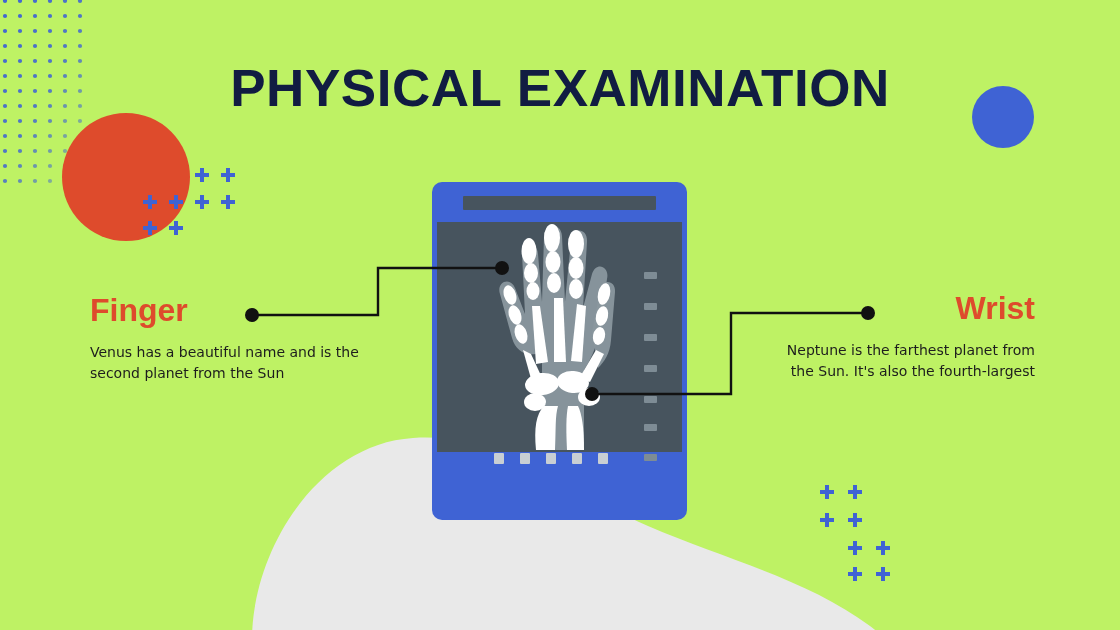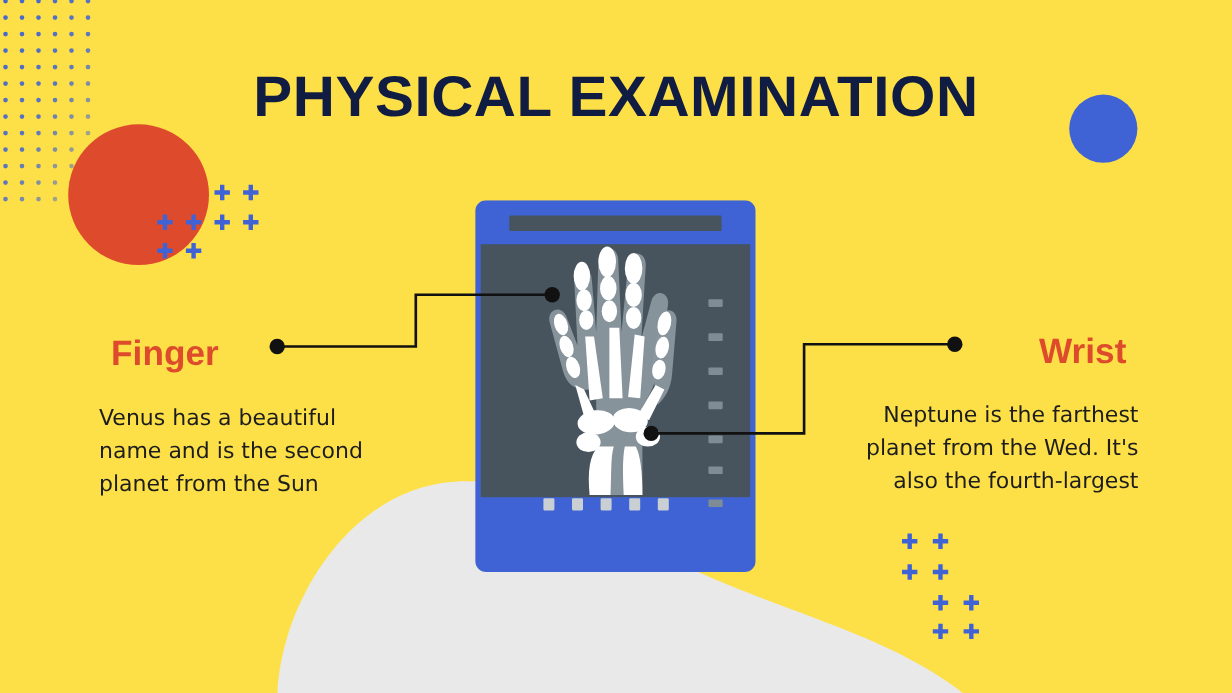--- a/index.html
+++ b/index.html
@@ -7,21 +7,21 @@
     padding: 0;
     background: #ffffff;
   }
   body {
     font-family: "Liberation Sans", sans-serif;
   }
   #slide {
     position: relative;
     width: 1120px;
     height: 630px;
-    background: #fde047;
+    background: #bef264;
     overflow: hidden;
   }
 
   
   .deco { position: absolute; }
 
   #dot-grid {
     left: 0px;
     top: -4px;
     width: 106px;
@@ -84,25 +84,25 @@
   }
 
   
   .callout { position: absolute; }
   .callout-heading {
     font-family: "Liberation Sans", sans-serif;
     font-size: 32px;
     font-weight: bold;
     color: #DE4B2C;
     line-height: 1.05;
-    margin: 11px;
+    margin: 0;
   }
   .callout-body {
     font-family: "DejaVu Sans", sans-serif;
-    font-size: 20px;
+    font-size: 14px;
     font-weight: normal;
     color: #1D1D1D;
     line-height: 1.5;
     margin: 0;
     padding-top: 14px;
   }
 
   #callout-finger {
     left: 90px;
     top: 294px;
@@ -427,16 +427,16 @@
     </g>
   </svg>
 
   <div class="callout" id="callout-finger">
     <p class="callout-heading">Finger</p>
     <p class="callout-body">Venus has a beautiful name and is the second planet from the Sun</p>
   </div>
 
   <div class="callout" id="callout-wrist">
     <p class="callout-heading">Wrist</p>
-    <p class="callout-body">Neptune is the farthest planet from the Wed. It's also the fourth-largest</p>
+    <p class="callout-body">Neptune is the farthest planet from the Sun. It's also the fourth-largest</p>
   </div>
 
 </div>
 
 </body></html>

